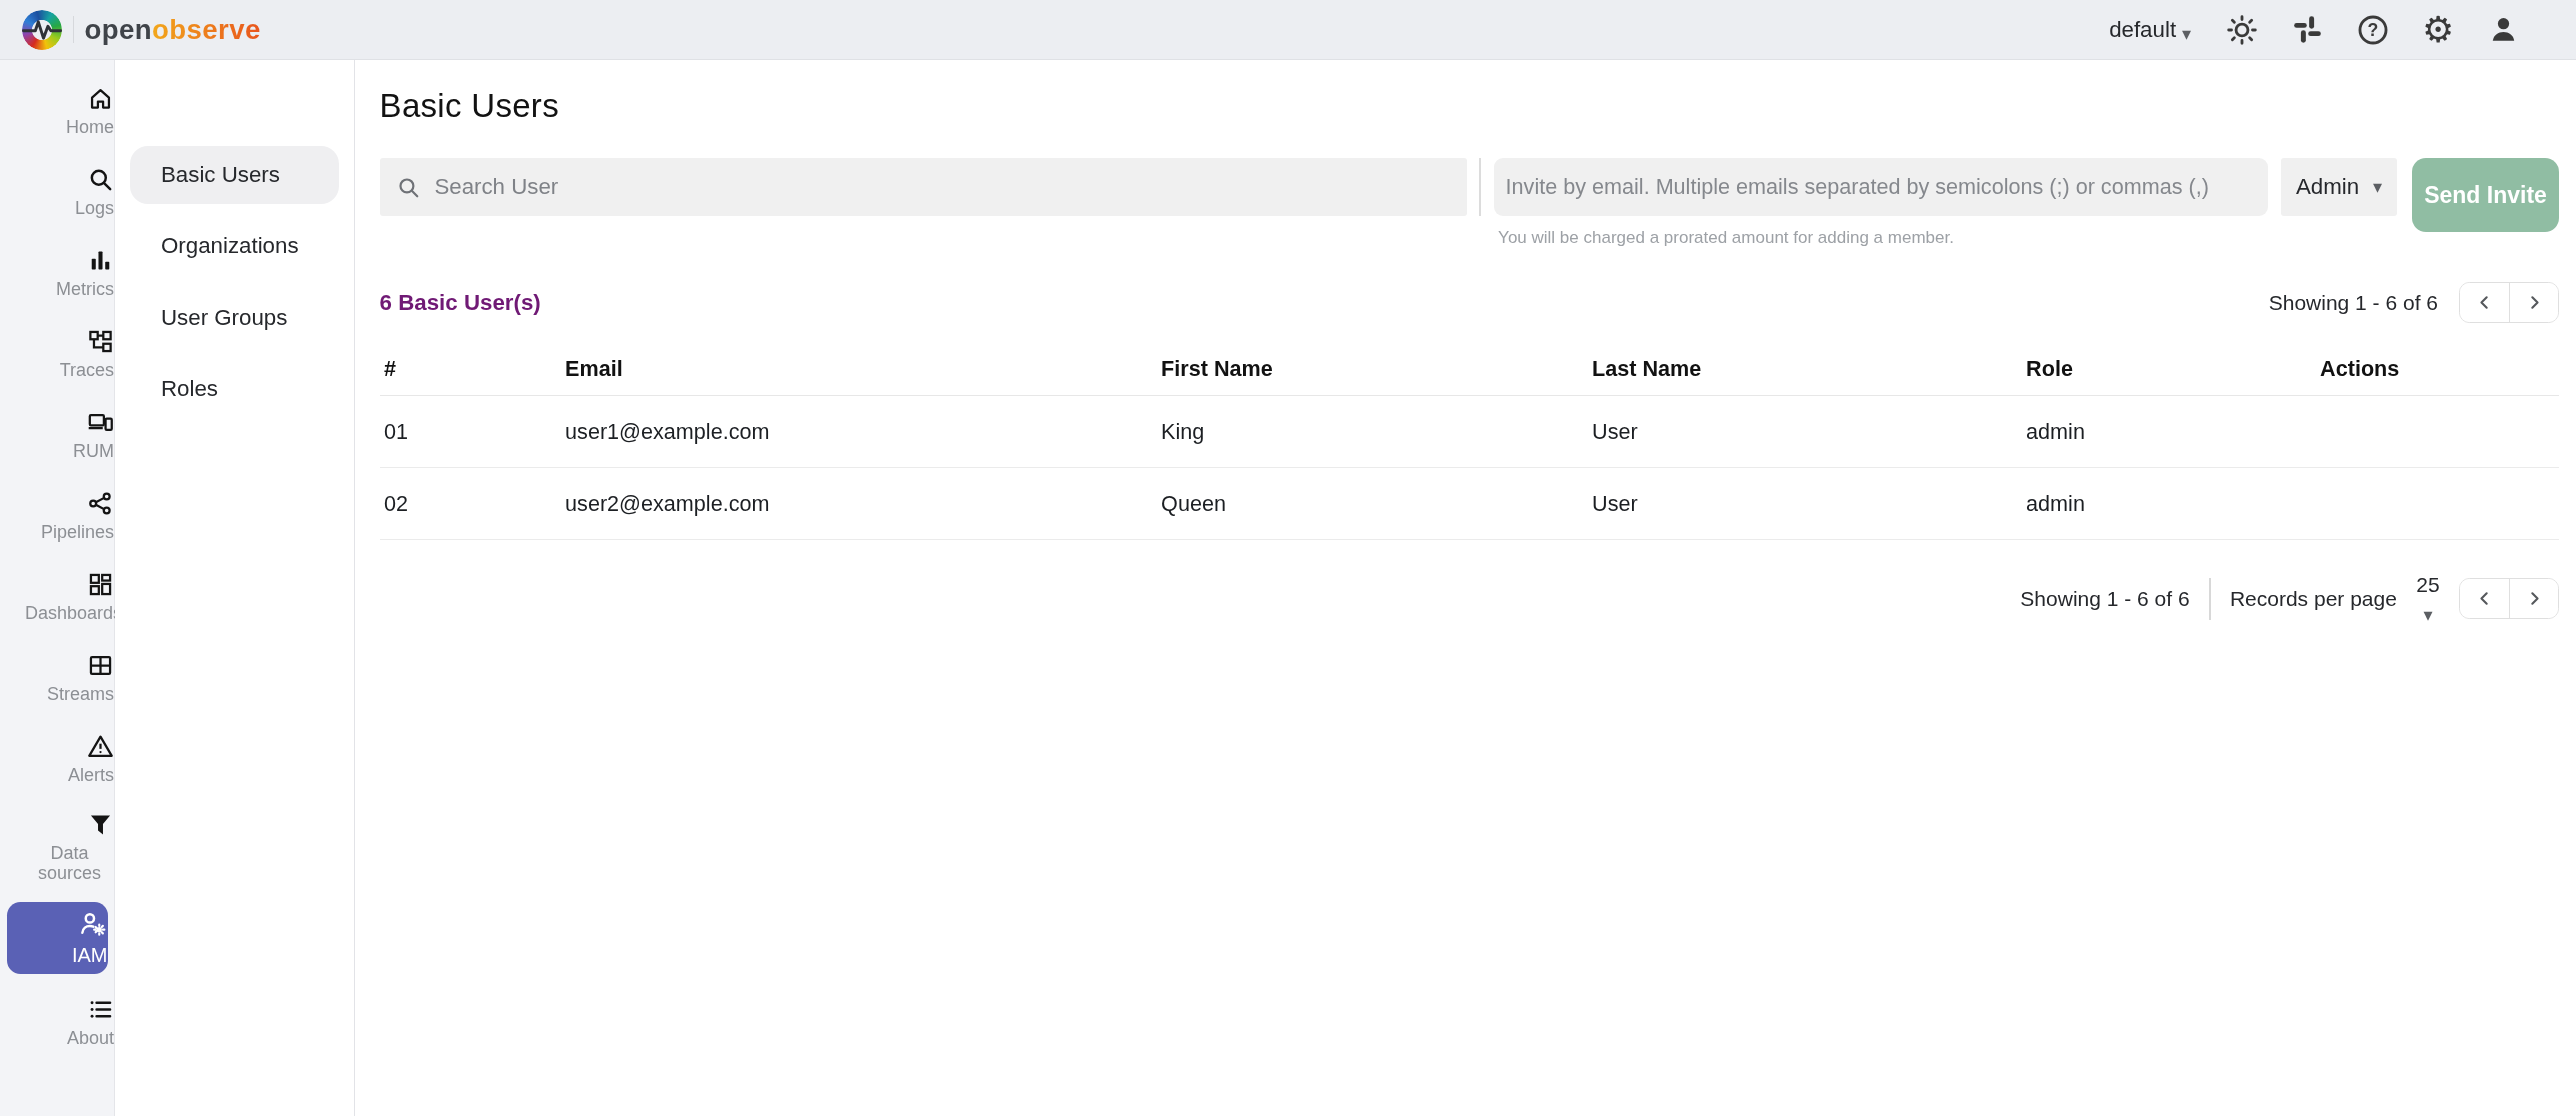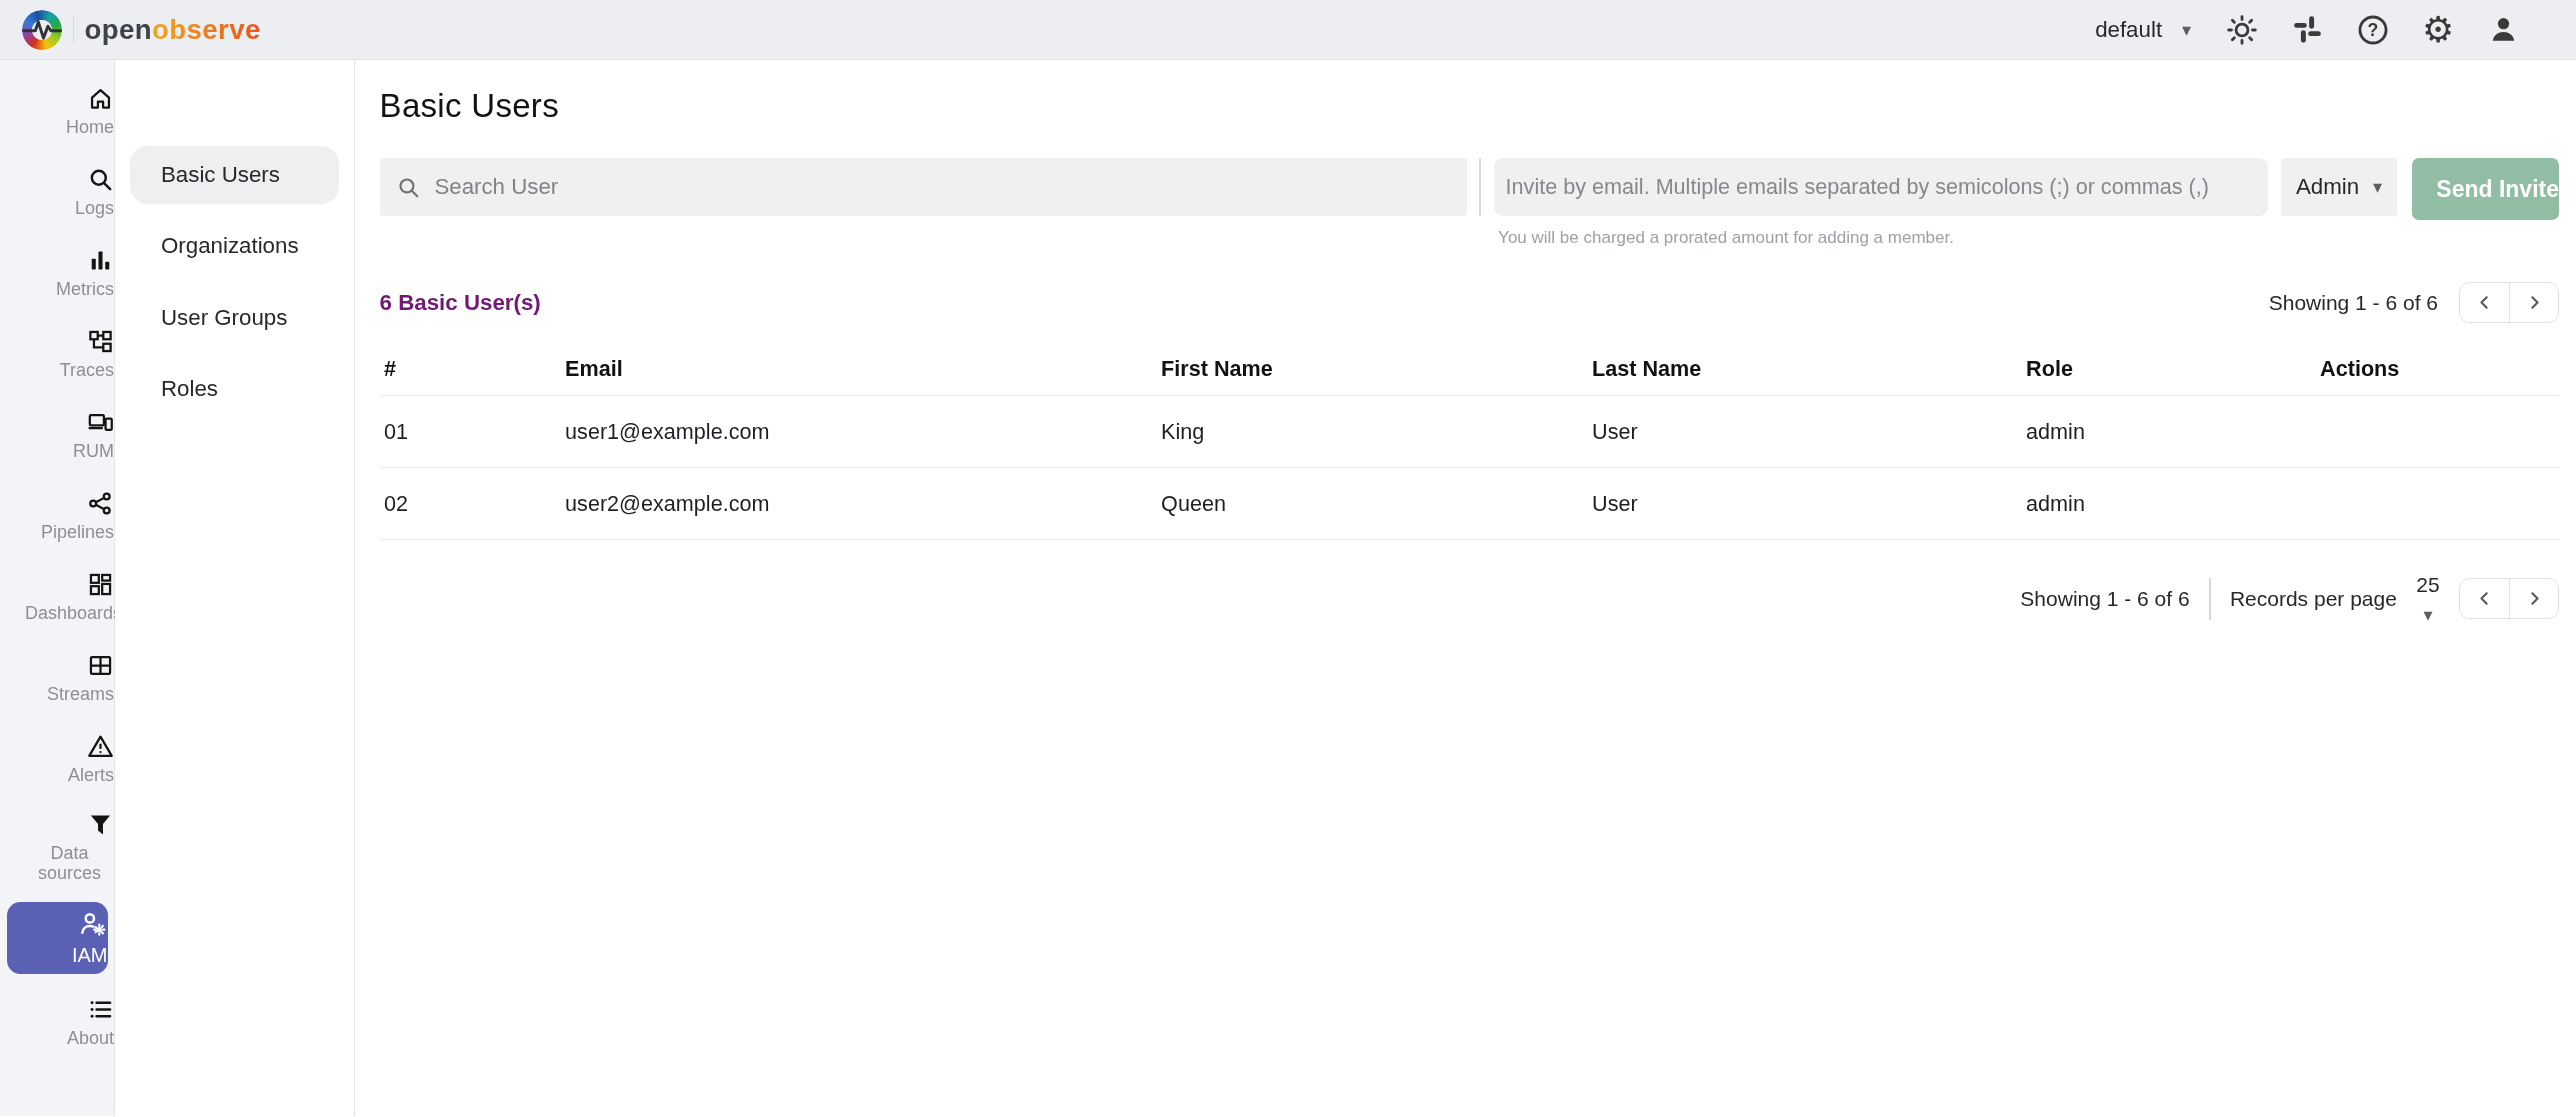--- a/index.html
+++ b/index.html
@@ -14,21 +14,21 @@
   .ring { width:40px; height:40px; border-radius:50%;
     background:conic-gradient(from -60deg,#2f7fd6,#1b4fa0,#17a2a2,#27a844,#9acb1e,#f2c20a,#d62b1f,#8e44ad,#2f7fd6);
     -webkit-mask:radial-gradient(circle,transparent 0 9.7px,#000 10.4px); 
             mask:radial-gradient(circle,transparent 0 9.7px,#000 10.4px); }
   .pulse { position:absolute; left:-3px; top:0; }
   .logo-sep { width:1.5px; height:27px; background:#d6d8dc; }
   .logo-text { font-size:27.6px; font-weight:700; letter-spacing:0.4px; }
   .logo-open { color:#3f4349; }
   .logo-observe { background:linear-gradient(90deg,#f2a71c,#e8541d); -webkit-background-clip:text; background-clip:text; color:transparent;text-decoration:underline; }
   .top-right { display:flex; align-items:center; gap:22.3px; }
-  .org-select { display:flex; align-items:center; gap:20px; font-size:22.3px; color:#26282c; cursor:pointer; padding:4.5px 7.4px; }
+  .org-select { display:flex; align-items:flex-end; gap:6px; font-size:22.3px; color:#26282c; cursor:pointer; padding:4.5px 7.4px; }
   .caret { font-size:18px; color:#5c5f63; line-height:1; }
   .tb-icon { width:43px; height:43px; display:flex; align-items:center; justify-content:center; cursor:pointer; }
   .gear-glyph { font-size:36px; color:#3a3a3a; line-height:1;
     font-family:"DejaVu Sans","Liberation Sans",sans-serif; }
 
   
   .shell { display:flex; height:1056px; }
 
   
   .rail { width:115px; background:#f3f4f7; border-right:1.5px solid #e4e5e9; padding-top:10.4px;
@@ -60,23 +60,23 @@
   .search-box input::placeholder { color:#7f8287; }
   .ctl-divider { width:1.5px; height:58px; background:#dcdcdc; margin:0 12.7px; flex-shrink:0; }
   .invite-col { width:774px; flex-shrink:0; }
   .invite-col input { width:100%; height:58px; background:#f0f0f0; border:none; outline:none;
     border-radius:9px; padding:0 12px; font-size:21.6px; font-family:inherit; color:#26282c; }
   .invite-col input::placeholder { color:#85888d; }
   .invite-helper { margin-top:12px; padding-left:4.5px; font-size:17px; color:#9da1a6; }
   .role-select { width:116px; height:58px; margin-left:13.4px; background:#f0f0f0; border-radius:3px;
     display:flex; align-items:center; justify-content:space-between; padding:0 15px; cursor:pointer; flex-shrink:0; }
   .role-select .val { font-size:22.3px; color:#26282c; }
-  .send-btn { width:147px; height:62px; margin-left:15px; background:#90bda3; color:#fff;
-    border:none; border-radius:7px; font-size:23px; font-weight:600; font-family:inherit;
-    cursor:pointer; flex-shrink:0;text-align:right; }
+  .send-btn { width:147px; height:74px; margin-left:15px; background:#90bda3; color:#fff;
+    border:none; border-radius:14px; font-size:23px; font-weight:600; font-family:inherit;
+    cursor:pointer; flex-shrink:0; }
 
   .count-row { display:flex; justify-content:space-between; align-items:center; margin-top:34px; }
   .count-label { font-size:22.3px; font-weight:700; color:#701a75; }
   .pag-cluster { display:flex; align-items:center; gap:21px; }
   .showing { font-size:21px; color:#26282c; }
   .pager { display:flex; border:1.5px solid #dfdfdf; border-radius:10.4px; background:#fff; overflow:hidden; }
   .pager-btn { width:49px; height:39px; display:flex; align-items:center; justify-content:center;
     background:#fff; border:none; cursor:pointer; }
   .pager-btn + .pager-btn { border-left:1.5px solid #dfdfdf; }
 

